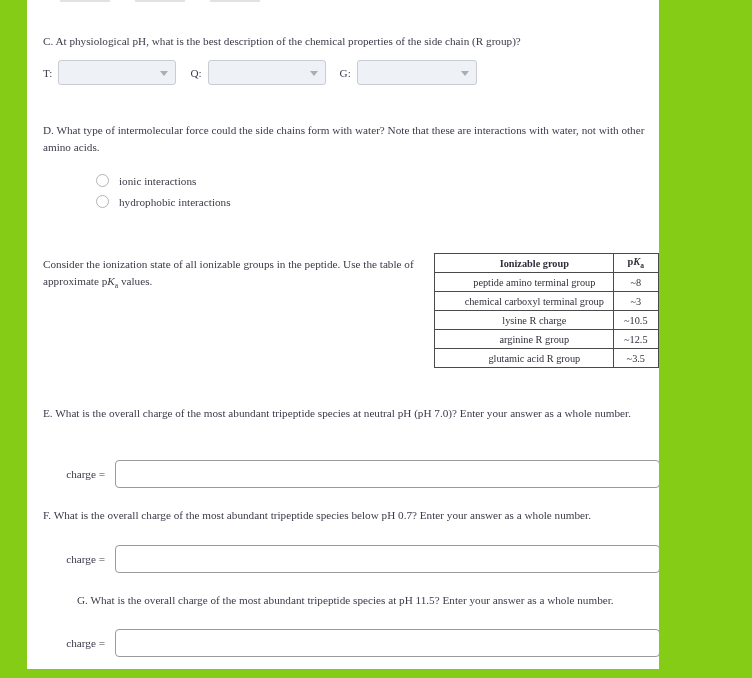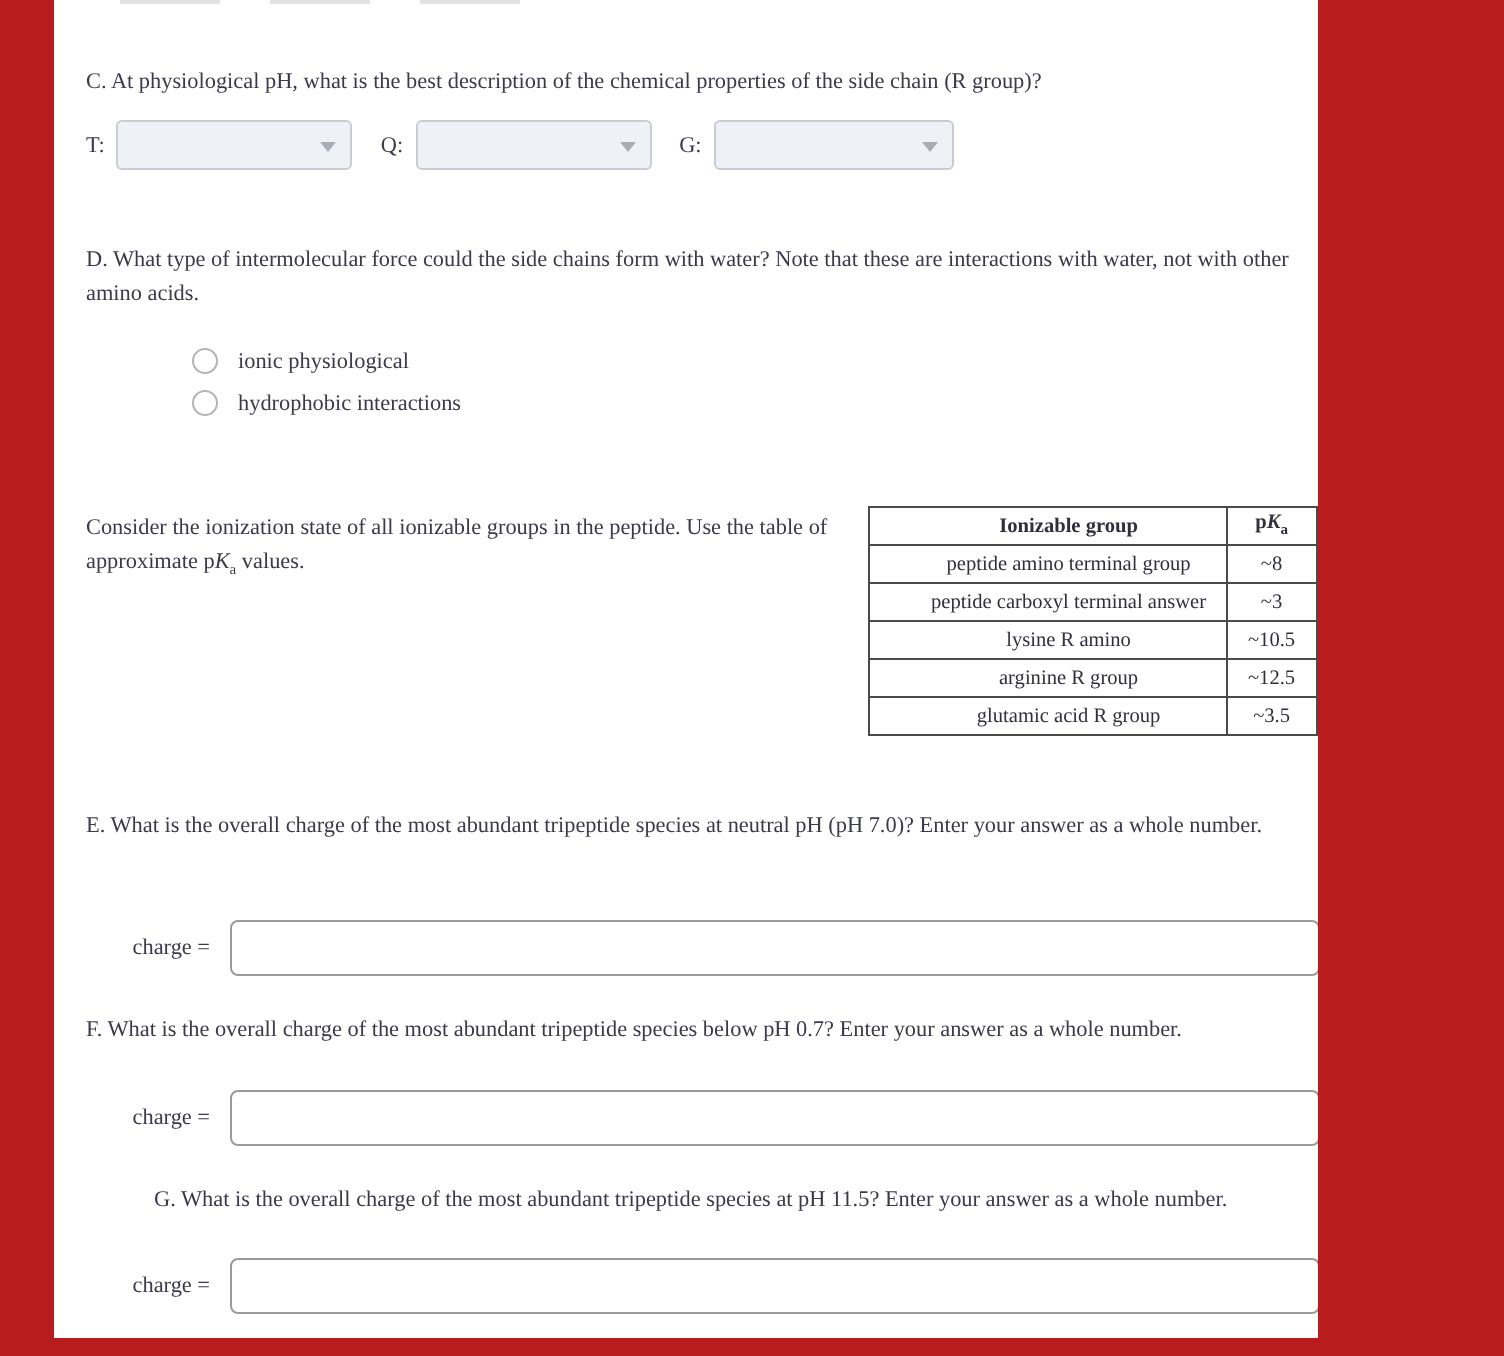--- a/index.html
+++ b/index.html
@@ -9,21 +9,21 @@
     width: 752px;
     height: 678px;
     overflow: hidden;
     font-family: "Liberation Serif", serif;
   }
 
   #page {
     position: relative;
     width: 752px;
     height: 678px;
-    background: #b91c1c;
+    background: #84cc16;
   }
 
   
   .top-stub-row {
     position: absolute;
     top: -6px;
     left: 60px;
     display: flex;
     gap: 25px;
     z-index: 5;
@@ -247,21 +247,21 @@
         <div class="sel-box wide">
           <span class="sel-chevron"></span>
         </div>
       </div>
 
       <div class="qtext sec-d-q">D. What type of intermolecular force could the side chains form with water? Note that these are interactions with water, not with other amino acids.</div>
 
       <div class="radio-list">
         <div class="radio-item">
           <span class="radio-circle"></span>
-          <span class="radio-label">ionic physiological</span>
+          <span class="radio-label">ionic interactions</span>
         </div>
         <div class="radio-item">
           <span class="radio-circle"></span>
           <span class="radio-label">hydrophobic interactions</span>
         </div>
       </div>
 
       <div class="qtext table-intro">
         <span>Consider the ionization state of all ionizable groups in the peptide. Use the table</span>
         <span>of approximate p</span><i>K</i><sub style="font-size:7.5px">a</sub><span> values.</span>
@@ -273,25 +273,25 @@
             <th class="c-name">Ionizable group</th>
             <th class="c-val pka-head"><span>p</span><i>K</i><sub>a</sub></th>
           </tr>
         </thead>
         <tbody>
           <tr>
             <td class="c-name">peptide amino terminal group</td>
             <td class="c-val">~8</td>
           </tr>
           <tr>
-            <td class="c-name">peptide carboxyl terminal answer</td>
+            <td class="c-name">chemical carboxyl terminal group</td>
             <td class="c-val">~3</td>
           </tr>
           <tr>
-            <td class="c-name">lysine R amino</td>
+            <td class="c-name">lysine R charge</td>
             <td class="c-val">~10.5</td>
           </tr>
           <tr>
             <td class="c-name">arginine R group</td>
             <td class="c-val">~12.5</td>
           </tr>
           <tr>
             <td class="c-name">glutamic acid R group</td>
             <td class="c-val">~3.5</td>
           </tr>

